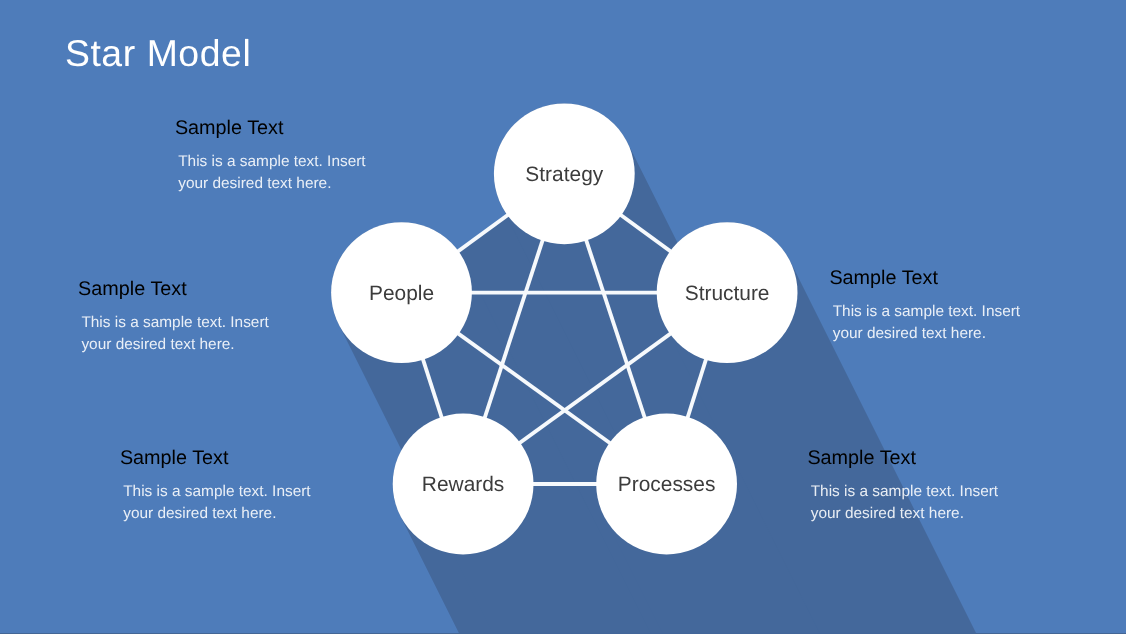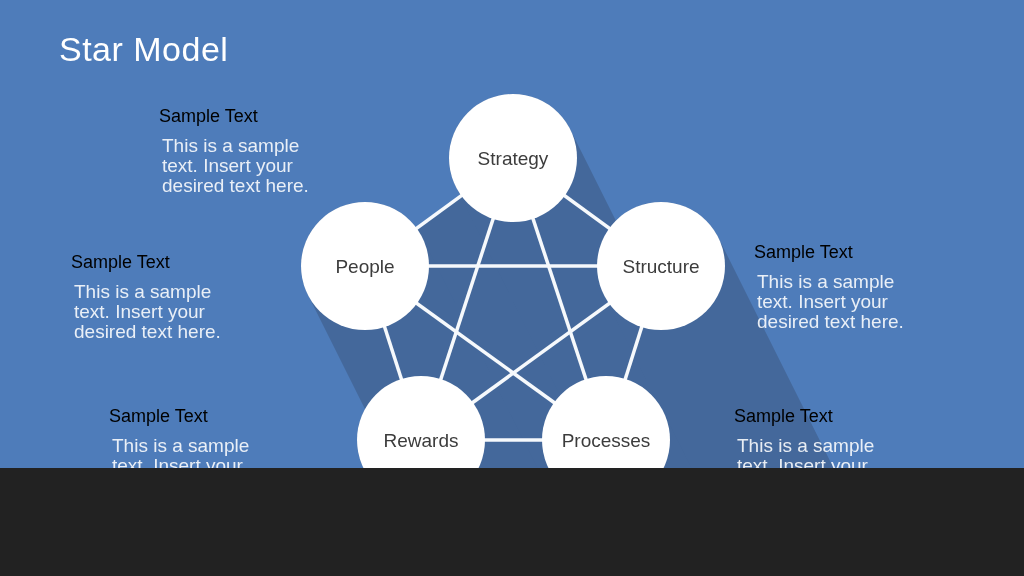--- a/index.html
+++ b/index.html
@@ -1,20 +1,20 @@
 <!DOCTYPE html>
 <html><head>
 <meta charset="utf-8">
 <style>
   html,body{margin:0;padding:0;}
   body{font-family:"Liberation Sans", sans-serif; background:#222;}
   .slide{
     position:relative;
     width:1024px;
-    height:468px;
+    height:576px;
     overflow:hidden;
   }
   .slide-title{
     position:absolute;
     left:59px;
     top:30px;
     margin:0;
     font-size:34px;
     font-weight:400;
     letter-spacing:0.5px;
@@ -30,21 +30,21 @@
     position:absolute;
     width:200px;
   }
   .callout-title{
     font-size:18px;
     font-weight:400;
     color:#000000;
     margin:0 0 9px 0;
   }
   .callout-body{
-    font-size:19px;
+    font-size:14px;
     line-height:20px;
     color:rgba(255,255,255,0.88);
     max-width:178px;
     padding-left:3px;
   }
   .callout.c1{left:159px; top:106px;}
   .callout.c2{left:71px;  top:252px;}
   .callout.c3{left:109px; top:406px;}
   .callout.c4{left:754px; top:242px;}
   .callout.c5{left:734px; top:406px;}

